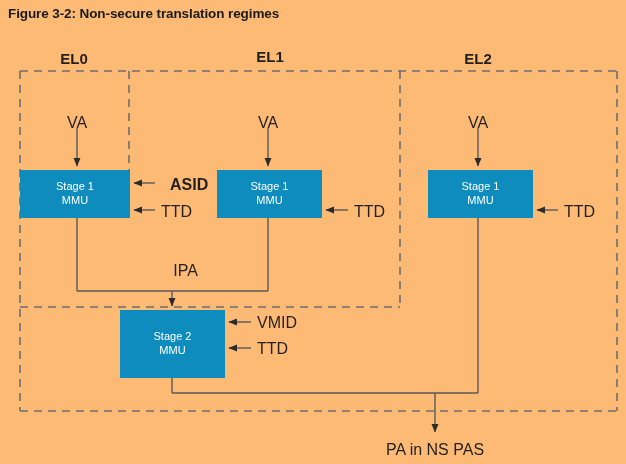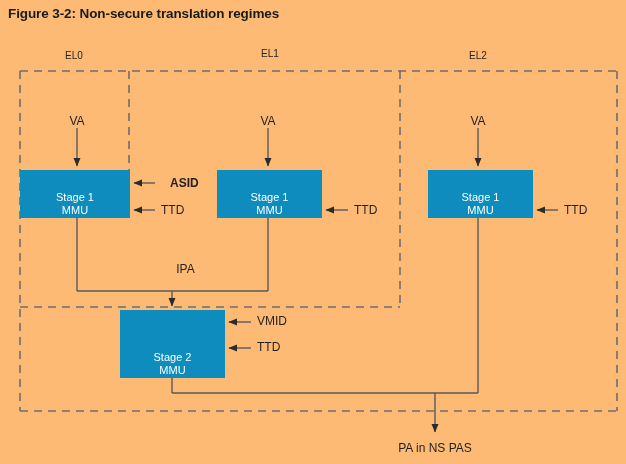--- a/index.html
+++ b/index.html
@@ -28,44 +28,44 @@
     color: #1a1a1a;
     white-space: nowrap;
   }
   #diagram-svg {
     position: absolute;
     left: 0;
     top: 0;
   }
   .el-label {
     position: absolute;
-    font-size: 10px;
-    font-weight: normal;
+    font-size: 15px;
+    font-weight: bold;
     color: #231f20;
     transform: translateX(-50%);
     white-space: nowrap;
   }
   .mmu-box {
     position: absolute;
     background: #0d8cbd;
     color: #ffffff;
     display: flex;
     flex-direction: column;
     align-items: center;
-    justify-content: flex-end;
+    justify-content: center;
     font-size: 11px;
     line-height: 1.25;
     box-sizing: border-box;
   }
   .mmu-box .l1, .mmu-box .l2 {
     display: block;
   }
   .sig-label {
     position: absolute;
-    font-size: 12px;
+    font-size: 16px;
     color: #231f20;
     white-space: nowrap;
   }
   .sig-label.center {
     transform: translateX(-50%);
   }
 </style>
 </head>
 <body>
 

